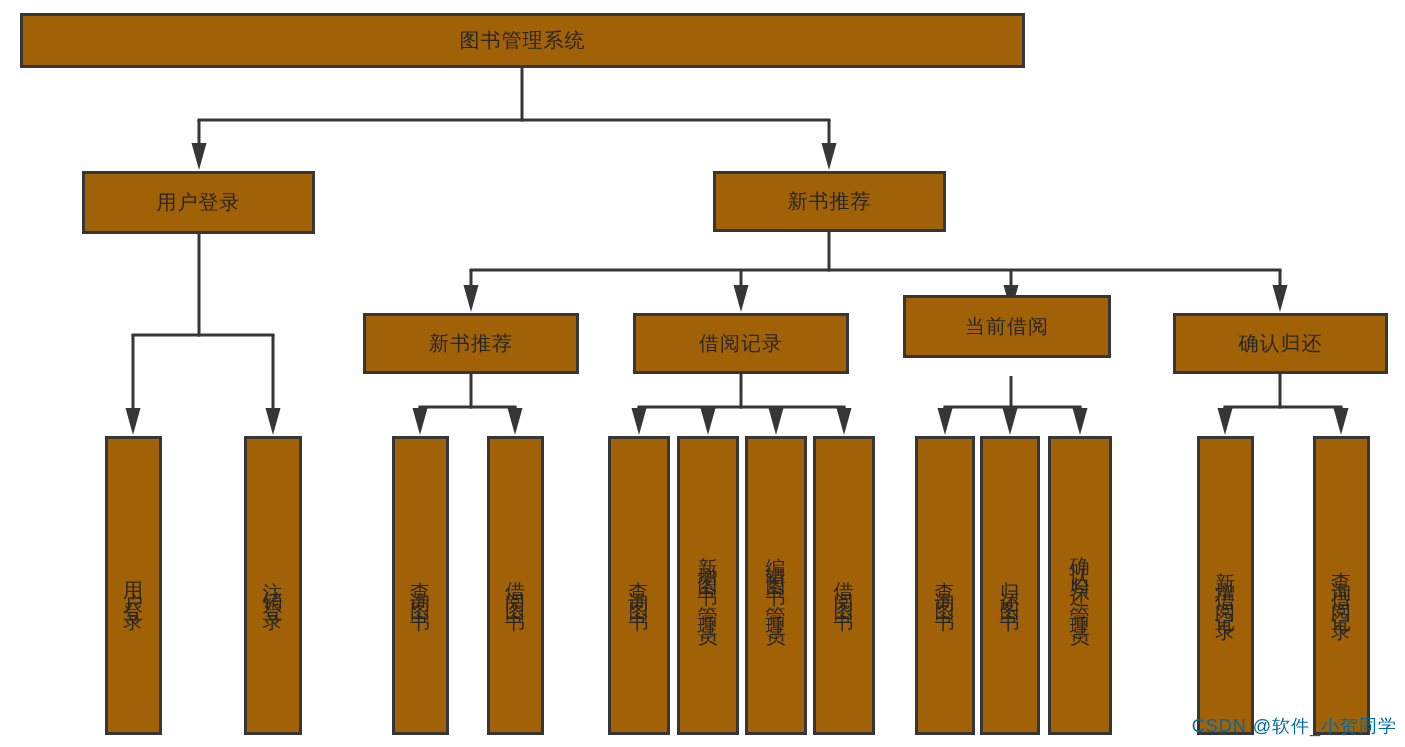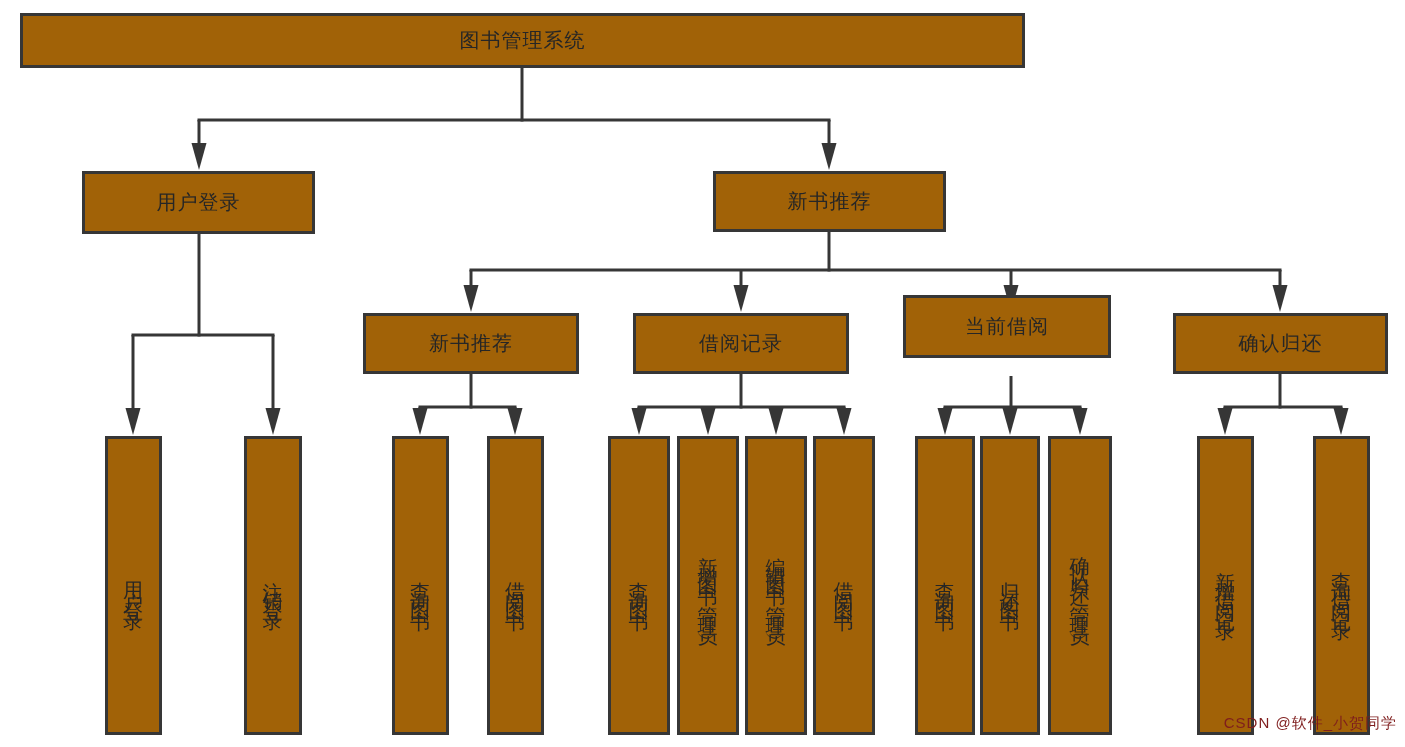--- a/index.html
+++ b/index.html
@@ -26,22 +26,22 @@
   .v-label {
     writing-mode:vertical-rl;
     text-orientation:mixed;
     font-size:20px; color:#262626;
     letter-spacing:10px;
     line-height:1;
   }
   .watermark {
     position:absolute;
     top:714px; right:8px;
-    font-size:15px;
-    color:#7f1d1d;
+    font-size:18px;
+    color:#0369a1;
     letter-spacing:1px;
     z-index:3;
     white-space:nowrap;
   }
 </style>
 </head>
 <body>
 
 <div class="canvas">
 

